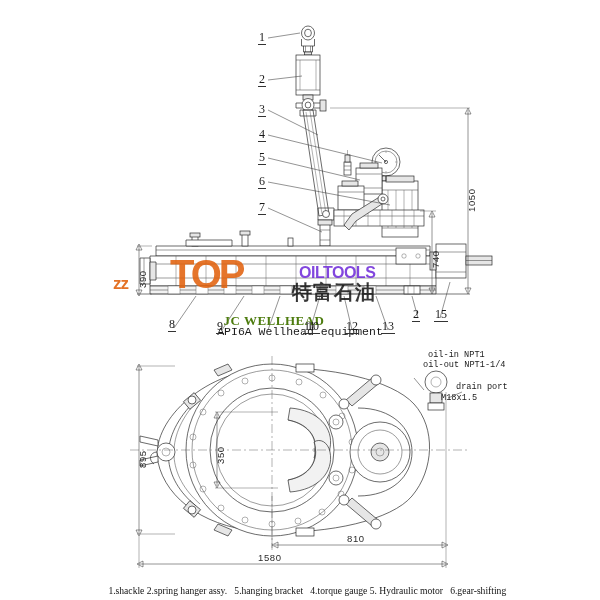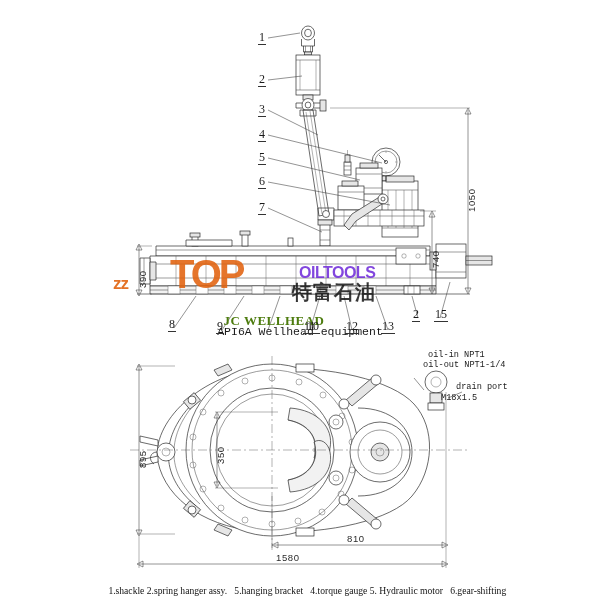--- a/index.html
+++ b/index.html
@@ -377,21 +377,21 @@
   <div class="balloon" style="left:381px;top:320px;"><u>13</u></div>
   <div class="balloon" style="left:412px;top:308px;"><u>2</u></div>
   <div class="balloon" style="left:434px;top:308px;"><u>15</u></div>
 
   <div class="dimlabel vert" style="left:466px;top:212px;transform:rotate(-90deg);">1050</div>
   <div class="dimlabel vert" style="left:430px;top:268px;transform:rotate(-90deg);">740</div>
   <div class="dimlabel vert" style="left:137px;top:288px;transform:rotate(-90deg);">390</div>
   <div class="dimlabel vert" style="left:137px;top:468px;transform:rotate(-90deg);">895</div>
   <div class="dimlabel vert" style="left:215px;top:464px;transform:rotate(-90deg);">350</div>
   <div class="dimlabel" style="left:347px;top:533px;">810</div>
-  <div class="dimlabel" style="left:276px;top:552px;">1580</div>
+  <div class="dimlabel" style="left:258px;top:552px;">1580</div>
 
   <div class="note" style="left:428px;top:350px;text-align:center;">oil-in NPT1</div>
   <div class="note uline" style="left:423px;top:360px;">oil-out NPT1-1/4</div>
   <div class="note uline" style="left:456px;top:382px;">drain port</div>
   <div class="note" style="left:441px;top:393px;">M18x1.5</div>
 
   <div id="caption">
     <span class="r">
       <span>1.shackle 2.spring hanger assy.</span><span>   </span><span>5.hanging bracket</span><span>   </span><span>4.torque gauge 5. Hydraulic motor</span><span>   </span><span>6.gear-shifting</span>
     </span>

